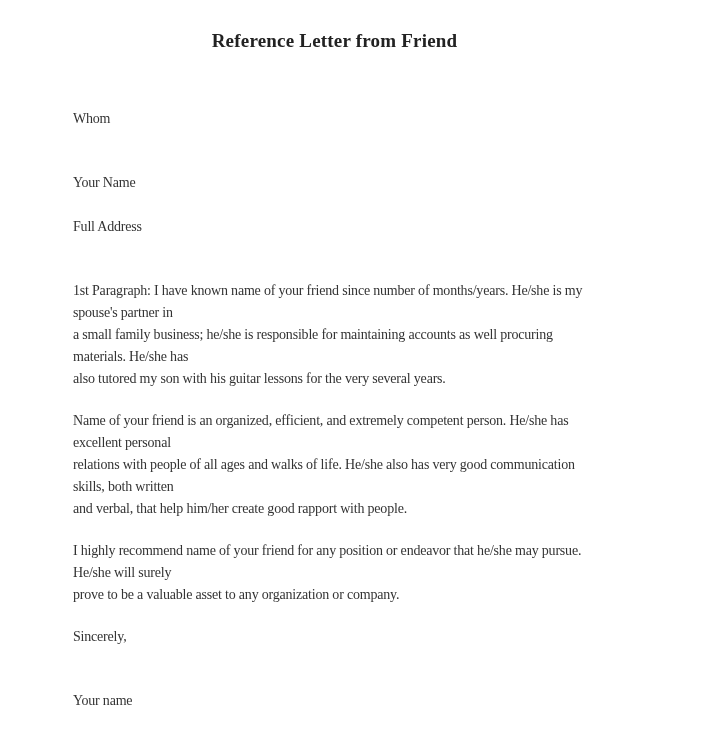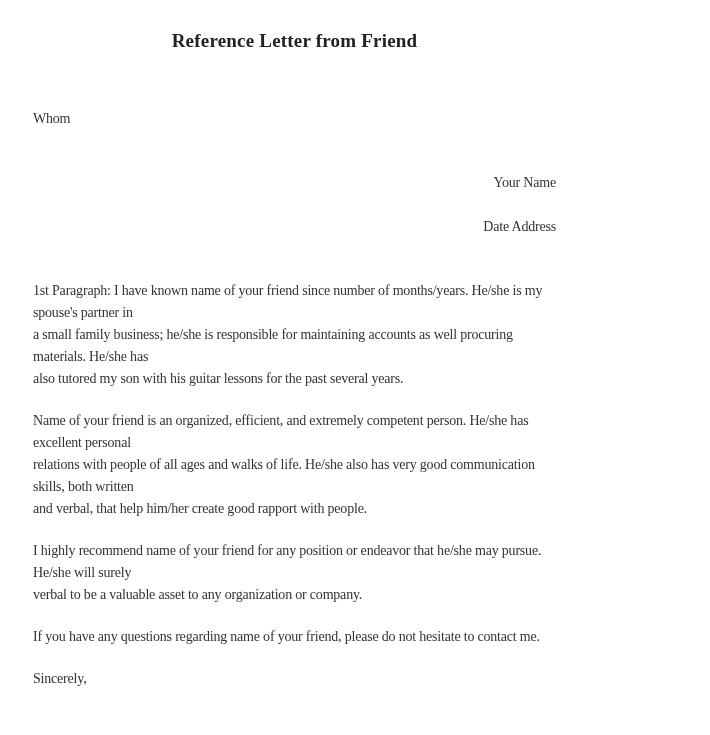--- a/index.html
+++ b/index.html
@@ -16,67 +16,66 @@
     box-sizing: border-box;
     width: 586px;
     height: 735px;
     padding: 28px 30px 0 33px;
     font-family: "Liberation Serif", serif;
     font-size: 14px;
     line-height: 22px;
     letter-spacing: -0.2px;
     color: #333333;
     background: #ffffff;
+    margin-left: 40px;
   }
   .title {
     font-family: "Liberation Serif", serif;
     font-size: 19px;
     line-height: 26px;
     font-weight: 700;
     text-align: center;
     color: #222222;
     letter-spacing: 0.2px;
     margin: 0 0 54px 0;
   }
   .block {
     margin: 0 0 20px 0;
     white-space: pre-line;
   }
   .block div {
     white-space: pre-line;
-    text-align: right;
   }
 </style>
 </head>
 <body>
 
 <div class="page">
 
   <h1 class="title">Reference Letter from Friend</h1>
 
   <p class="block">Whom</p>
 
   <div class="block">
     <div>Your Name</div>
-    <div>Date Address</div>
+    <div>Full Address</div>
   </div>
 
 
   <p class="block">1st Paragraph: I have known name of your friend since number of months/years. He/she is my spouse's partner in
 a small family business; he/she is responsible for maintaining accounts as well procuring materials. He/she has
-also tutored my son with his guitar lessons for the past several years.</p>
+also tutored my son with his guitar lessons for the very several years.</p>
 
   <p class="block">Name of your friend is an organized, efficient, and extremely competent person. He/she has excellent personal
 relations with people of all ages and walks of life. He/she also has very good communication skills, both written
 and verbal, that help him/her create good rapport with people.</p>
 
   <p class="block">I highly recommend name of your friend for any position or endeavor that he/she may pursue. He/she will surely
-verbal to be a valuable asset to any organization or company.</p>
+prove to be a valuable asset to any organization or company.</p>
 
-  <p class="block">If you have any questions regarding name of your friend, please do not hesitate to contact me.</p>
 
   <p class="block">Sincerely,</p>
 
   <div class="block">
     <div>Your name</div>
     
   </div>
 
 </div>
 

